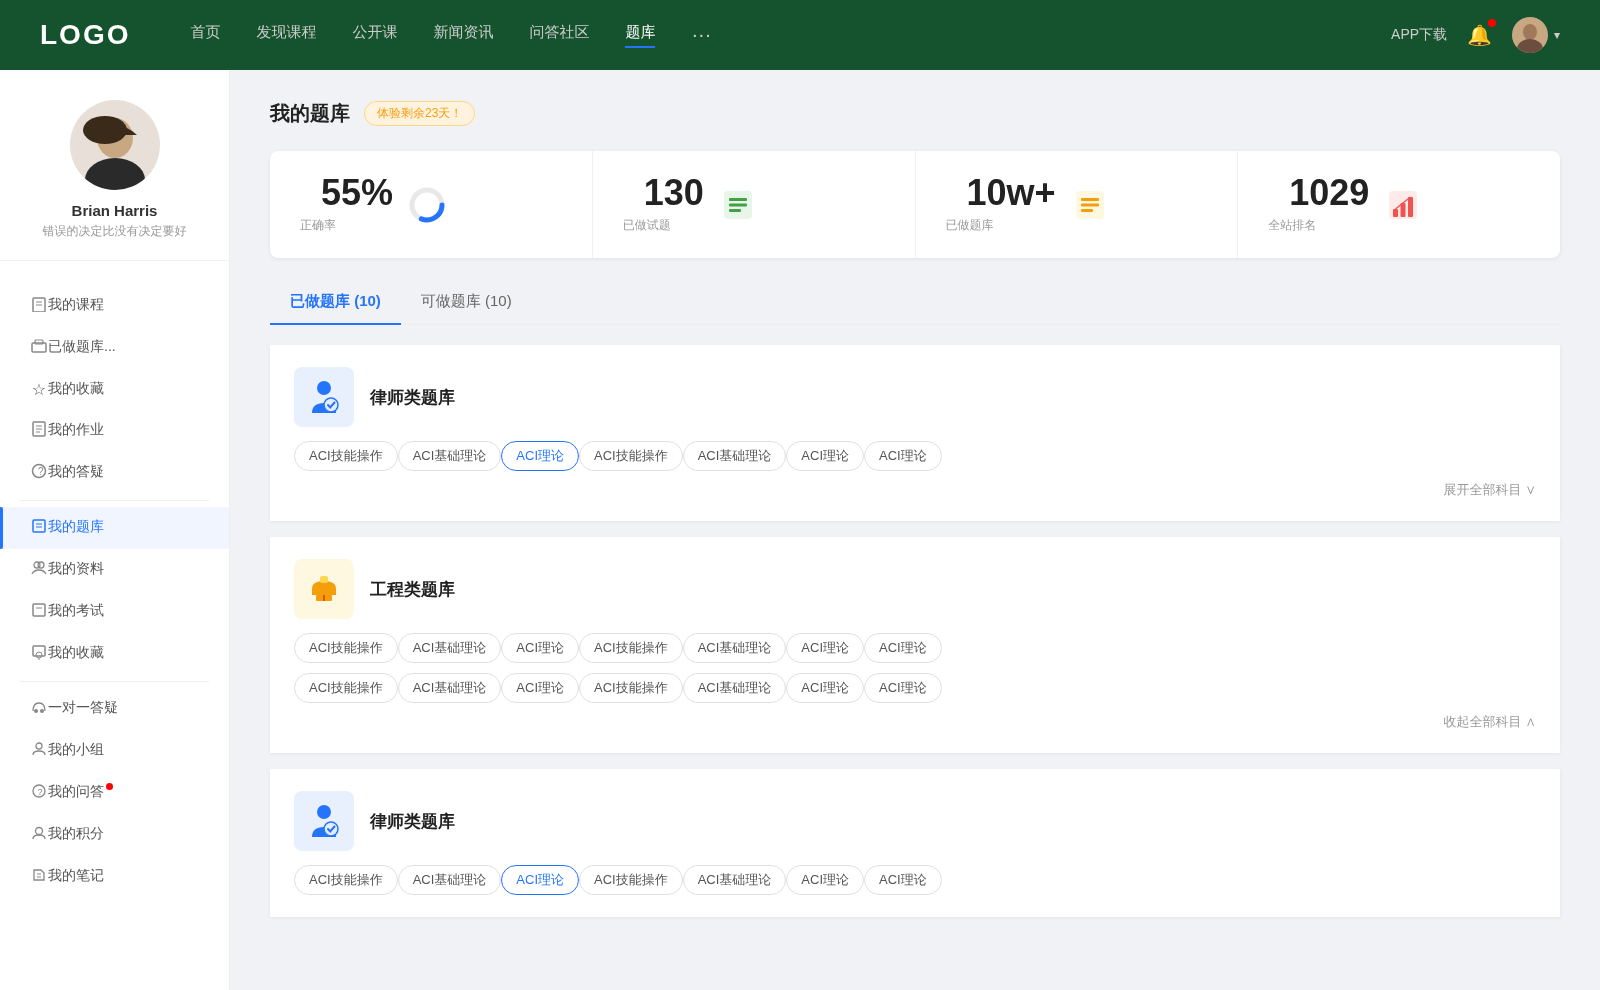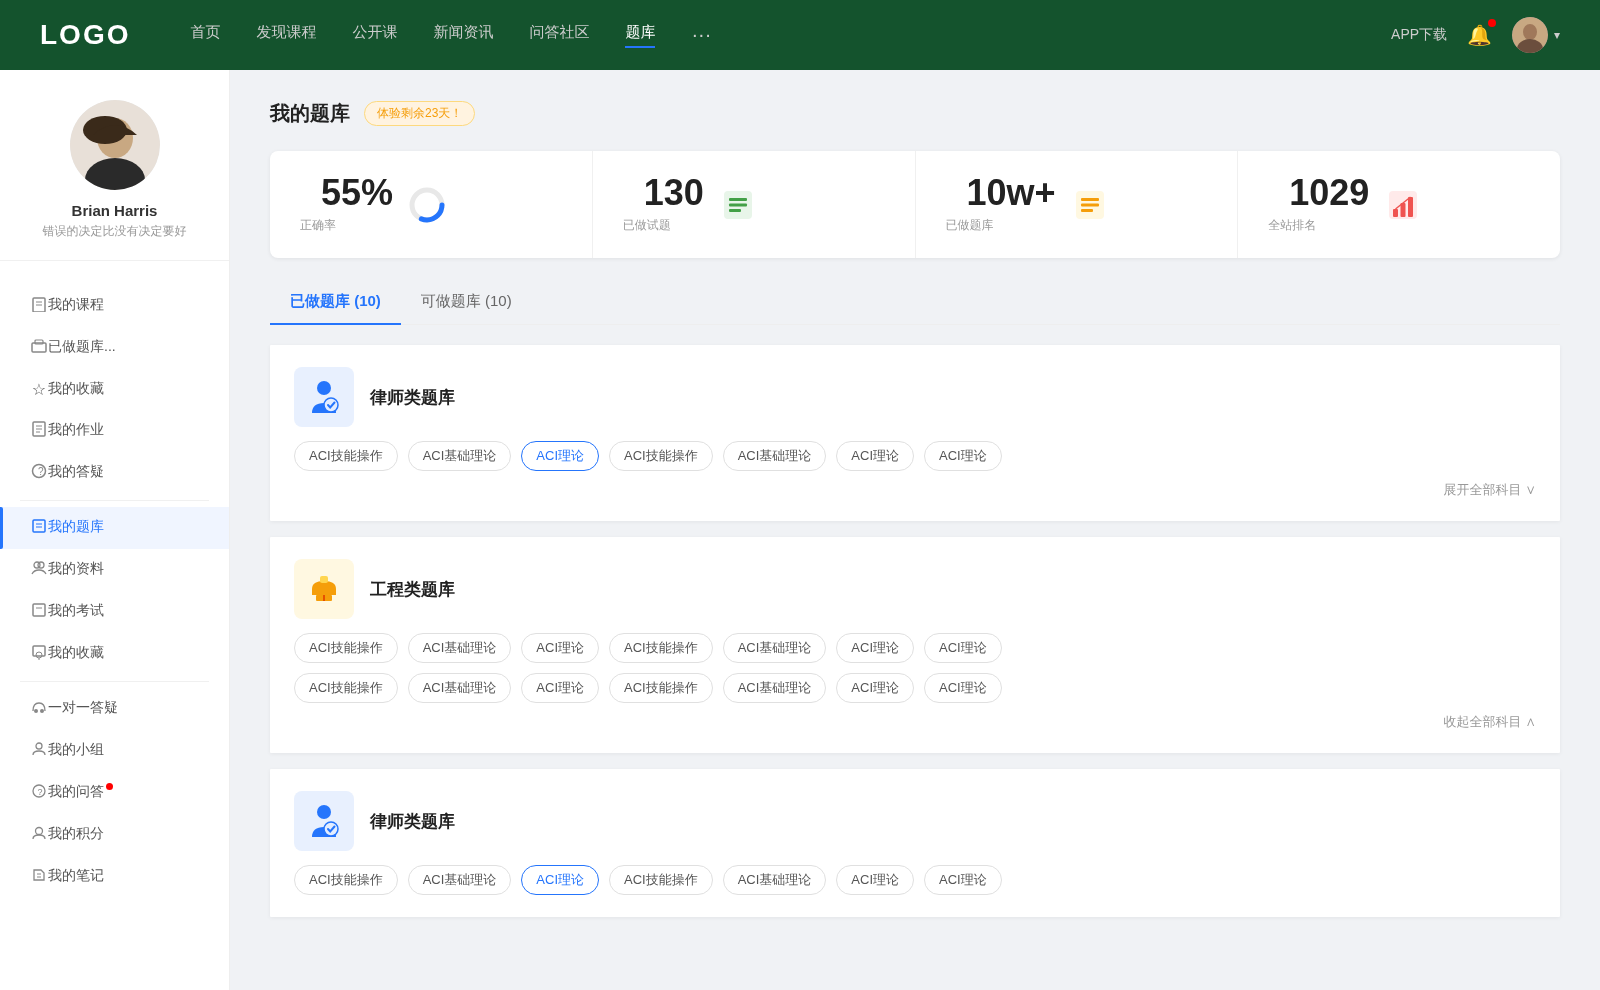--- a/index.html
+++ b/index.html
@@ -302,21 +302,20 @@
       background: #fff8e1;
     }
     .bank-name {
       font-size: 17px;
       font-weight: 600;
       color: #222;
     }
     .tags-row {
       display: flex;
       flex-wrap: wrap;
-      gap: 10px;
       margin-bottom: 0;
     }
     .tag {
       padding: 5px 14px;
       border-radius: 20px;
       font-size: 13px;
       border: 1px solid #e0e0e0;
       color: #555;
       cursor: pointer;
       background: #fff;

